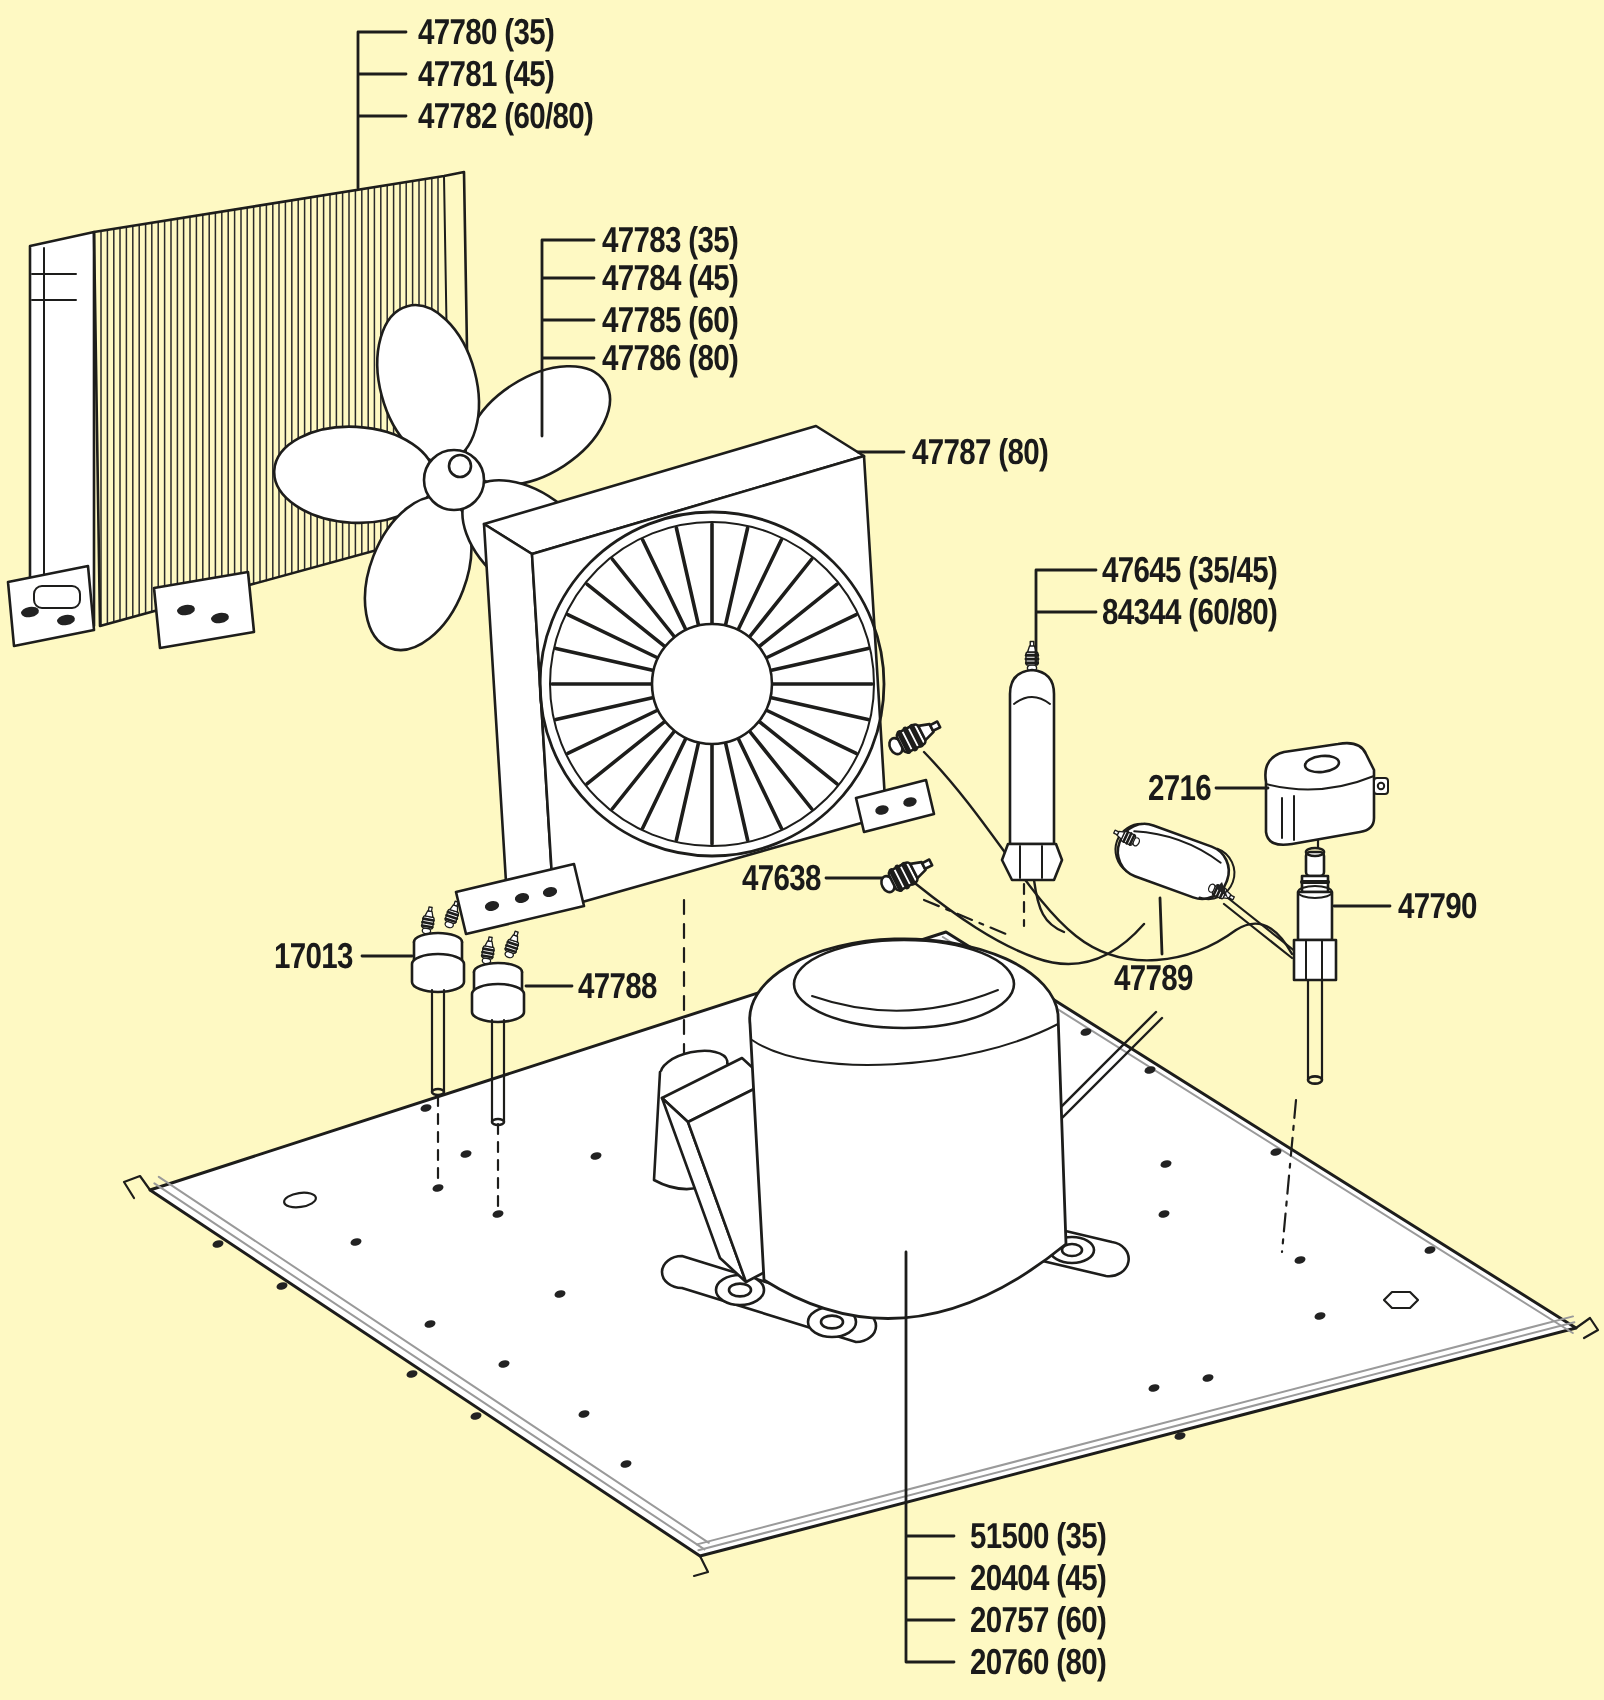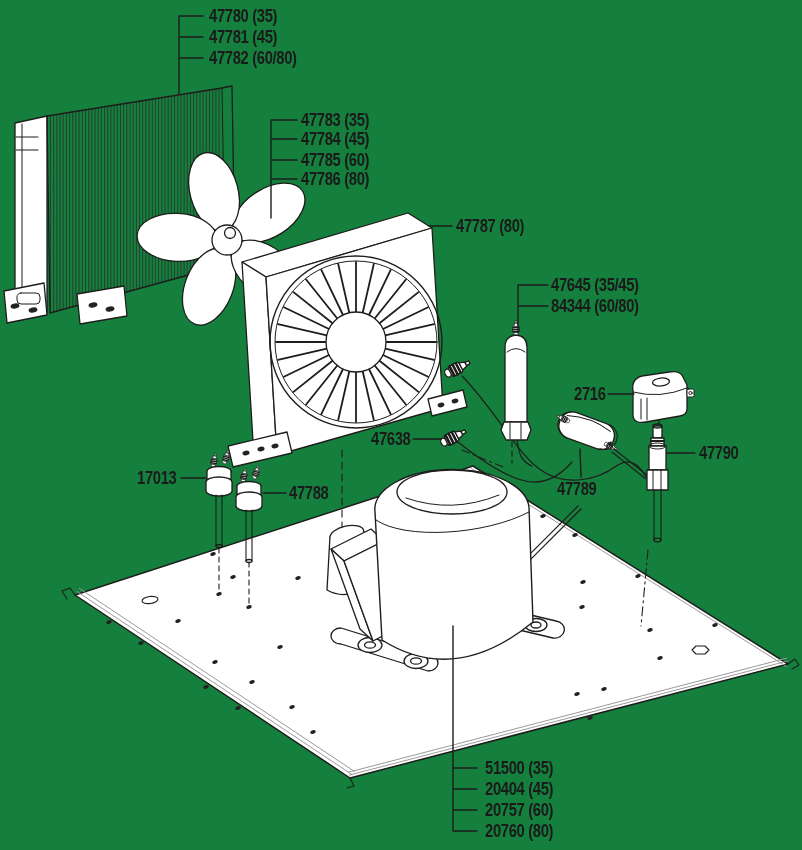--- a/index.html
+++ b/index.html
@@ -1,16 +1,16 @@
 <!DOCTYPE html>
 <html><head>
 <meta charset="utf-8">
 <style>
   html,body{margin:0;padding:0;background:#fff;}
-  .stage{position:relative;width:802px;height:850px;background:#15803d;overflow:hidden;
+  .stage{position:relative;width:802px;height:850px;background:#fef9c3;overflow:hidden;
          font-family:"Liberation Sans",sans-serif;}
   svg{position:absolute;left:0;top:0;}
   .lbl{position:absolute;font:700 18px "Liberation Sans",sans-serif;color:#1a1a1a;
        white-space:nowrap;letter-spacing:-.4px;transform:scaleX(.82);transform-origin:0 0;
        line-height:18px;}
 </style>
 </head>
 <body>
 
 <div class="stage">

